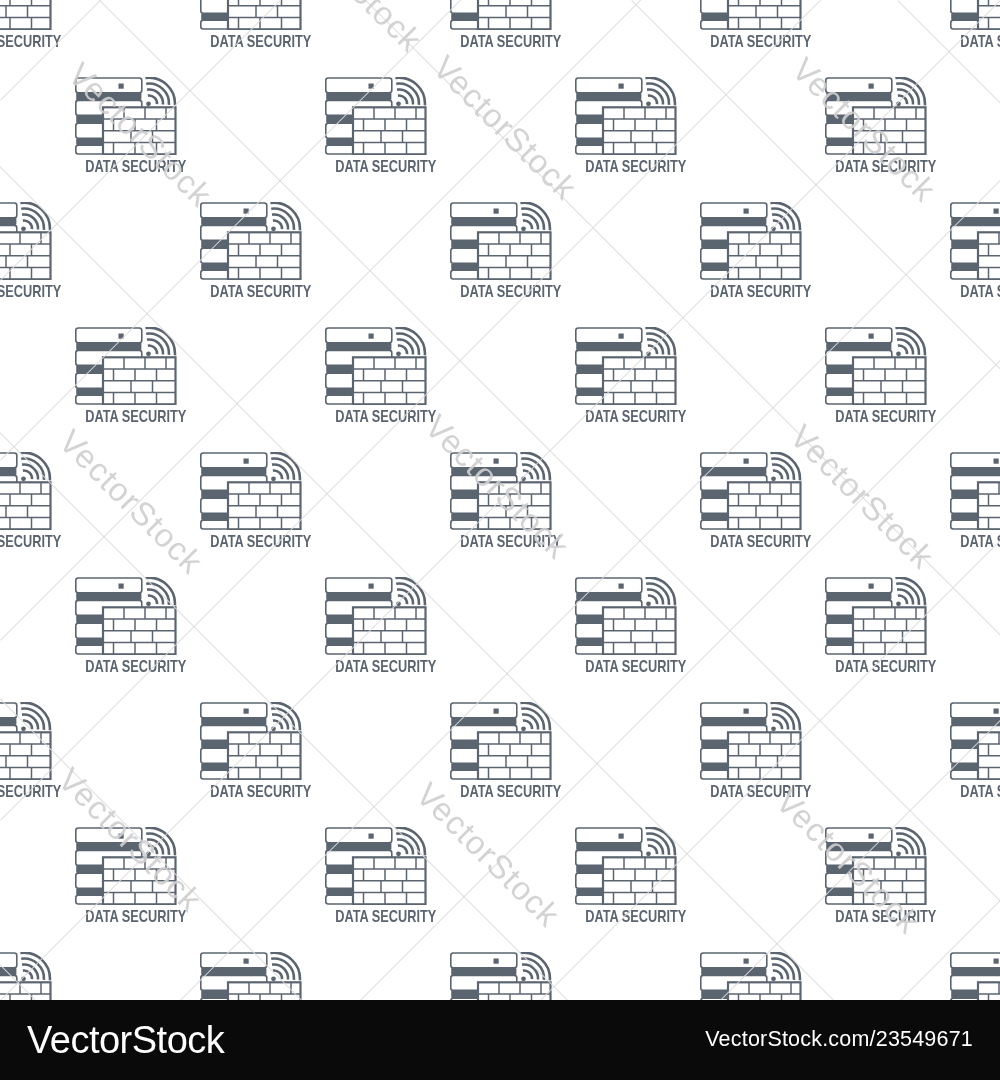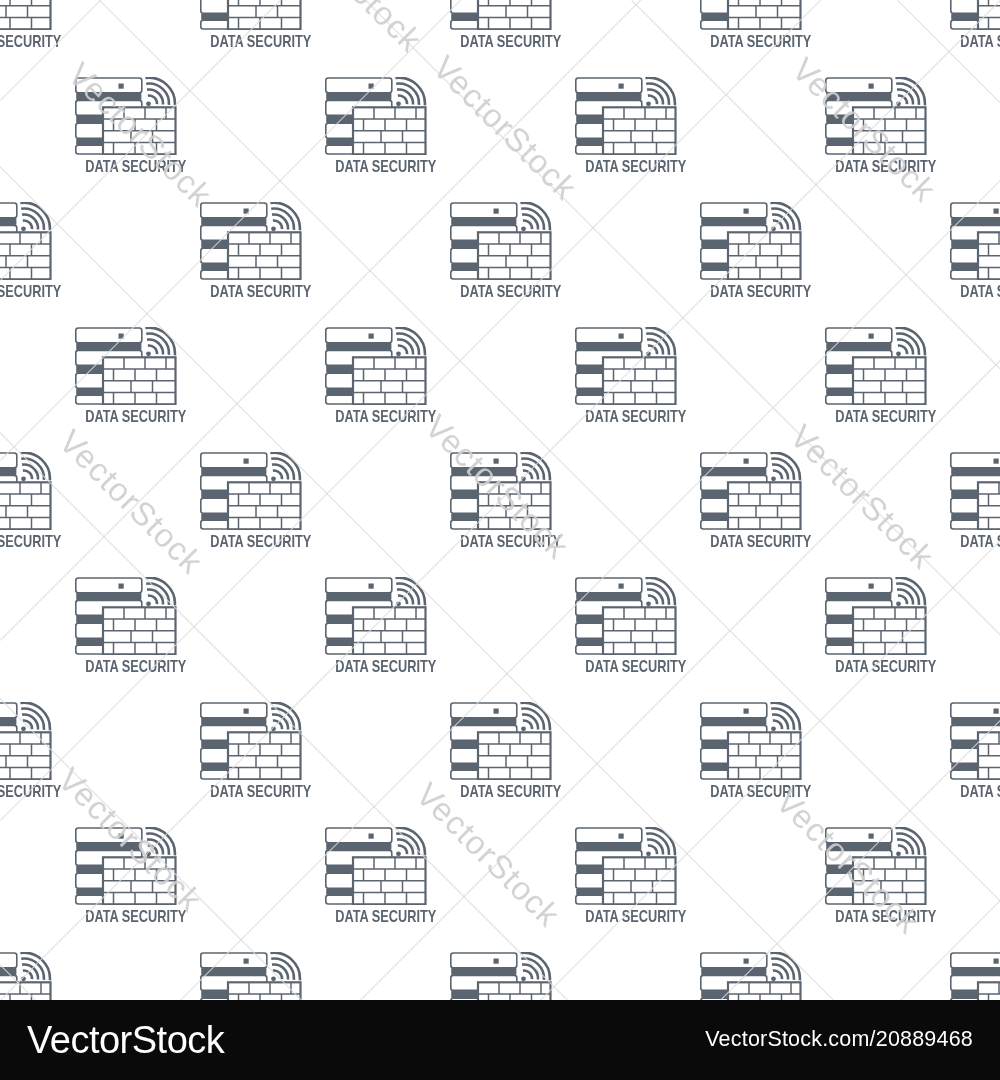--- a/index.html
+++ b/index.html
@@ -1867,16 +1867,16 @@
       <div class="wm-line up" style="left: 0px; top: 1000px;"></div>
       <div class="wm-line up" style="left: 100px; top: 1080px;"></div>
       <div class="wm-line up" style="left: 280px; top: 1080px;"></div>
       <div class="wm-line up" style="left: 460px; top: 1080px;"></div>
       <div class="wm-line up" style="left: 640px; top: 1080px;"></div>
       <div class="wm-line up" style="left: 820px; top: 1080px;"></div>
     </div>
 
   <div id="banner" style="background: rgb(10, 10, 10); color: rgb(255, 255, 255);">
     <span class="brand">VectorStock</span>
-    <span class="url">VectorStock.com/20889468</span>
+    <span class="url">VectorStock.com/23549671</span>
   </div>
 
 </div>
 
 </body></html>

